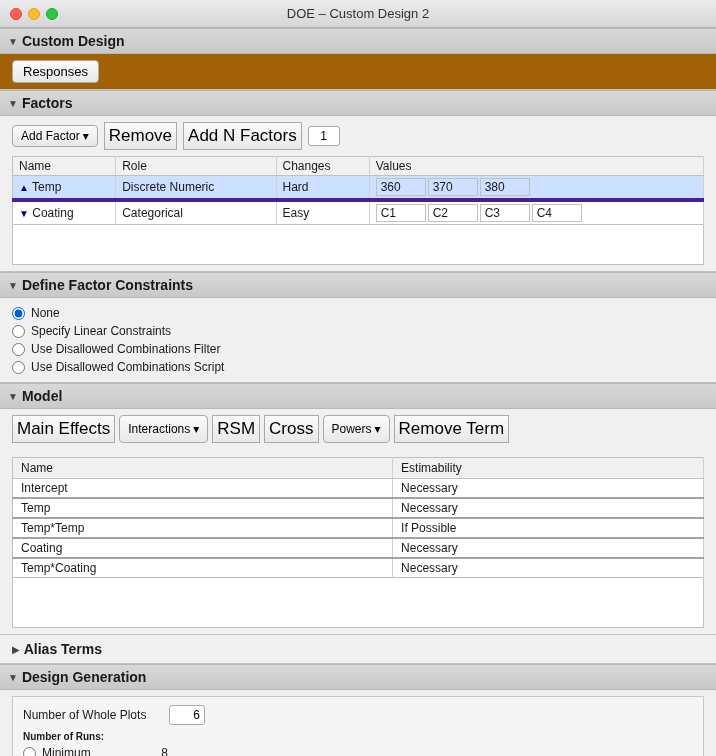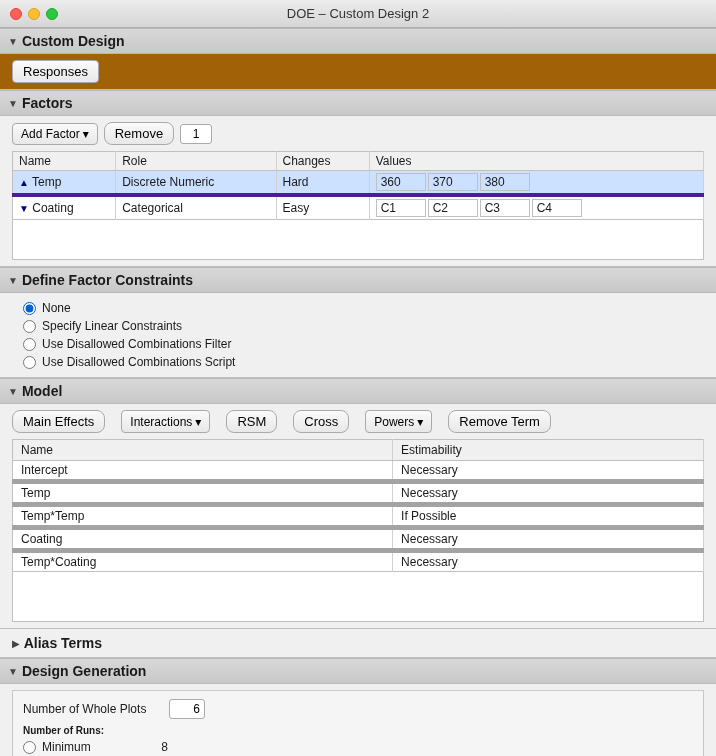--- a/index.html
+++ b/index.html
@@ -89,23 +89,23 @@
     }
     .toolbar {
       display: flex;
       align-items: center;
       gap: 6px;
       margin-bottom: 6px;
     }
     .btn {
       background: linear-gradient(to bottom, #fafafa, #e8e8e8);
       border: 1px solid #aaa;
-      border-radius: 8px;
-      padding: 3px 10px;
-      font-size: 13px;
+      border-radius: 0;
+      padding: 3px 4px;
+      font-size: 17px;
       cursor: pointer;
     }
     .btn-dropdown {
       background: linear-gradient(to bottom, #fafafa, #e8e8e8);
       border: 1px solid #aaa;
       border-radius: 4px;
       padding: 3px 8px;
       font-size: 12px;
       cursor: pointer;
       display: flex;
@@ -168,34 +168,33 @@
       display: flex;
       flex-direction: column;
       gap: 4px;
       padding: 2px 0;
     }
     .radio-item {
       display: flex;
       align-items: center;
       gap: 6px;
       font-size: 12px;
-      margin-left: 11px;
     }
     .radio-item input[type="radio"] {
       margin: 0;
     }
 
     
     .model-section {
       padding: 6px 12px;
     }
     .model-toolbar {
       display: flex;
-      gap: 16px;
-      margin-bottom: 6px;
+      gap: 4px;
+      margin-bottom: 14px;
       flex-wrap: wrap;
     }
     .model-table {
       width: 100%;
       border-collapse: collapse;
       background: white;
       border: 1px solid #c0c0c0;
     }
     .model-table th {
       background: #f0f0f0;
@@ -205,21 +204,21 @@
       font-weight: normal;
       text-align: left;
       font-size: 12px;
     }
     .model-table td {
       border-right: 1px solid #d0d0d0;
       padding: 2px 8px;
       font-size: 12px;
     }
     .model-table tr:not(:last-child) td {
-      border-bottom: 5px solid #a3a3a3;
+      border-bottom: 2px solid #a3a3a3;
       margin-top: 28px;
     }
     .alias-title {
       font-size: 14px;
       font-weight: bold;
     }
     .arrow-right { font-size: 10px; color: #444; }
 
     
     .design-section {
@@ -323,20 +322,21 @@
     <span class="arrow">▼</span>
     <span class="title">Factors</span>
   </div>
   <div class="factors-section">
     <div class="toolbar">
       <button class="btn-dropdown">
         <span>Add Factor</span>
         <span>▾</span>
       </button>
       <button class="btn">Remove</button>
+      <button class="btn">Add N Factors</button>
       <input class="n-input" type="text" value="1" style="">
     </div>
     <table class="factors-table">
       <thead>
         <tr>
           <th>Name</th>
           <th>Role</th>
           <th>Changes</th>
           <th>Values</th>
         </tr>

